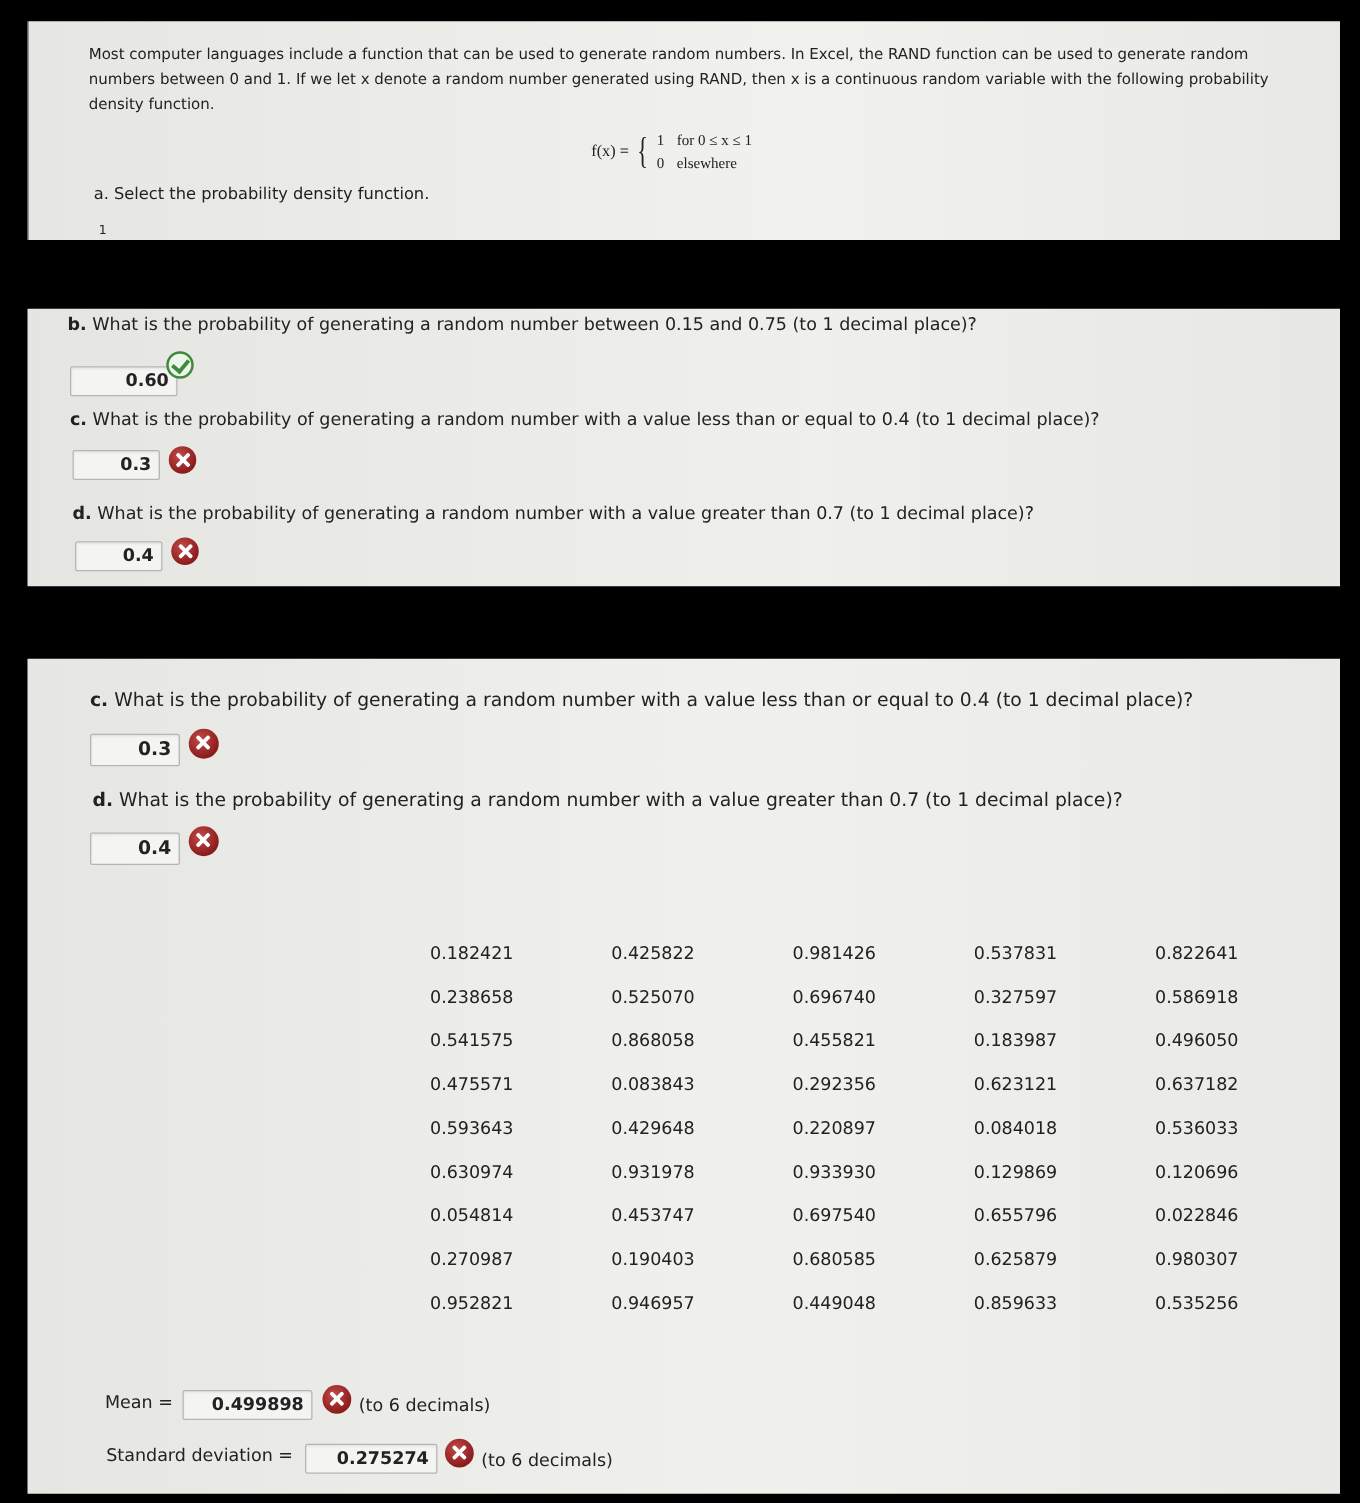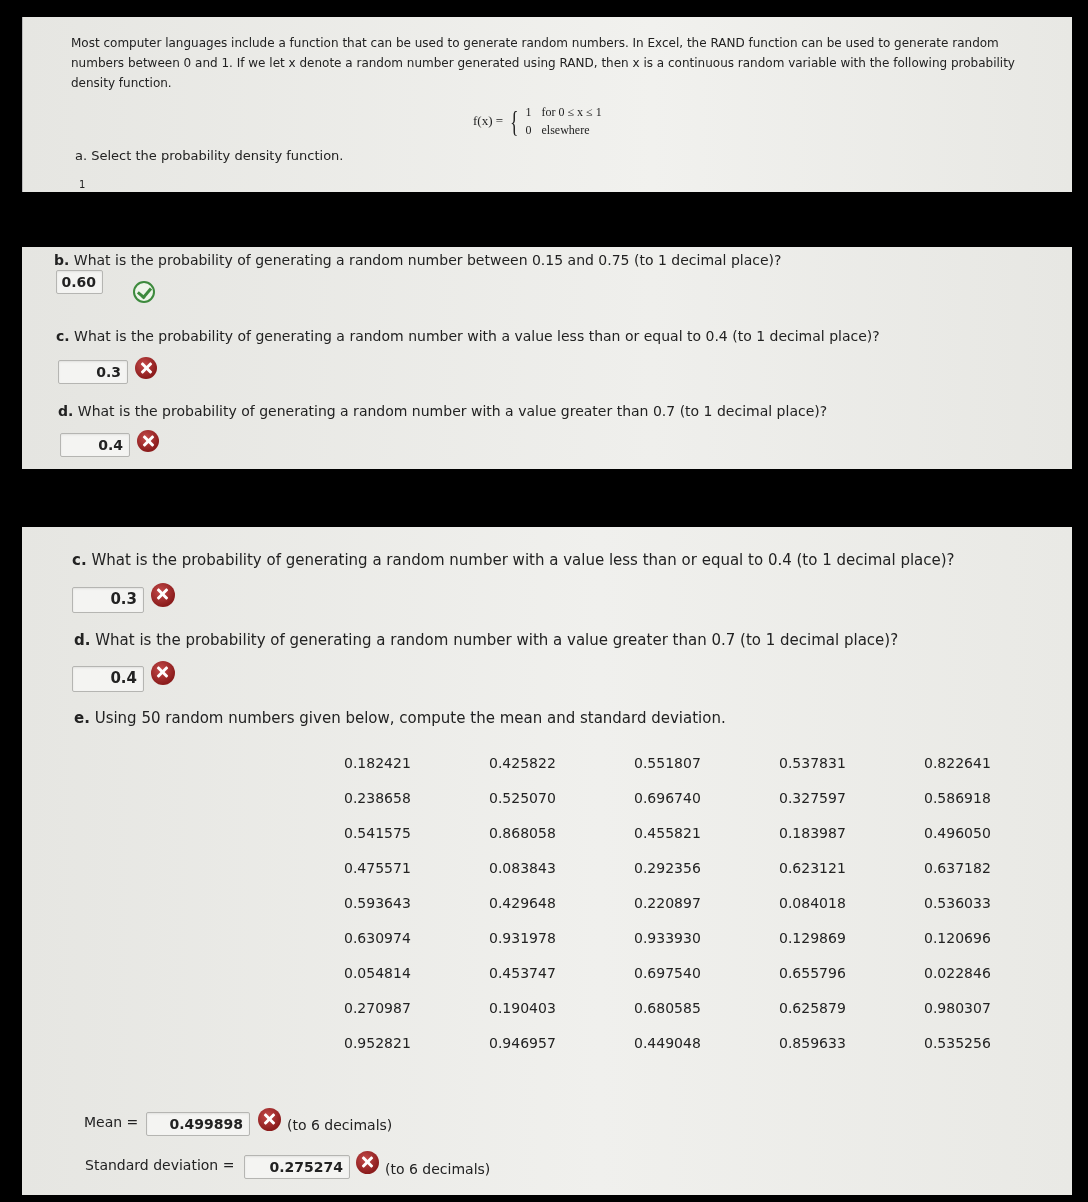--- a/index.html
+++ b/index.html
@@ -58,21 +58,21 @@
   </div>
   <div class="text" style="left:52px; top:129px;">a. Select the probability density function.</div>
   <div class="text" style="left:56px; top:162px; font-size:10px; line-height:12px;">1</div>
 </div>
 
 <div class="panel p2">
   <div class="q" style="left:32px; top:5px;">
     <b>b.</b>
     <span>What is the probability of generating a random number between 0.15 and 0.75 (to 1 decimal place)?</span>
   </div>
-  <div class="ansbox" style="left:34px; top:23px; width:47px;">0.60</div>
+  <div class="ansbox" style="left:34px; top:46px; width:86px;">0.60</div>
   <div class="icon ok" style="left:111px; top:34px;"></div>
 
   <div class="q" style="left:34px; top:81px;">
     <b>c.</b>
     <span>What is the probability of generating a random number with a value less than or equal to 0.4 (to 1 decimal place)?</span>
   </div>
   <div class="ansbox" style="left:36px; top:113px; width:70px;">0.3</div>
   <div class="icon bad" style="left:113px; top:110px;"></div>
 
   <div class="q" style="left:36px; top:156px;">
@@ -91,31 +91,27 @@
   <div class="ansbox" style="left:50px; top:60px; width:72px; height:26px; font-size:15px;">0.3</div>
   <div class="icon bad" style="left:129px; top:56px; width:24px; height:24px;"></div>
 
   <div class="q" style="left:52px; top:104px; font-size:15px;">
     <b>d.</b>
     <span>What is the probability of generating a random number with a value greater than 0.7 (to 1 decimal place)?</span>
   </div>
   <div class="ansbox" style="left:50px; top:139px; width:72px; height:26px; font-size:15px;">0.4</div>
   <div class="icon bad" style="left:129px; top:134px; width:24px; height:24px;"></div>
 
-  <div class="q" style="left:52px; top:182px; font-size:15px;">
-    <b>e.</b>
-    <span>Using 50 random numbers given below, compute the mean and standard deviation.</span>
-  </div>
 
   <table class="nums">
     <tbody>
       <tr>
           <td>0.182421</td>
           <td>0.425822</td>
-          <td>0.551807</td>
+          <td>0.981426</td>
           <td>0.537831</td>
           <td>0.822641</td>
         </tr>
       <tr>
           <td>0.238658</td>
           <td>0.525070</td>
           <td>0.696740</td>
           <td>0.327597</td>
           <td>0.586918</td>
         </tr>

